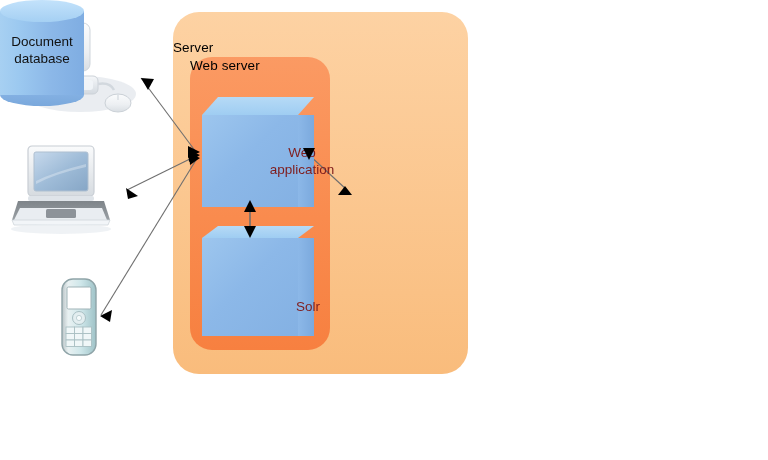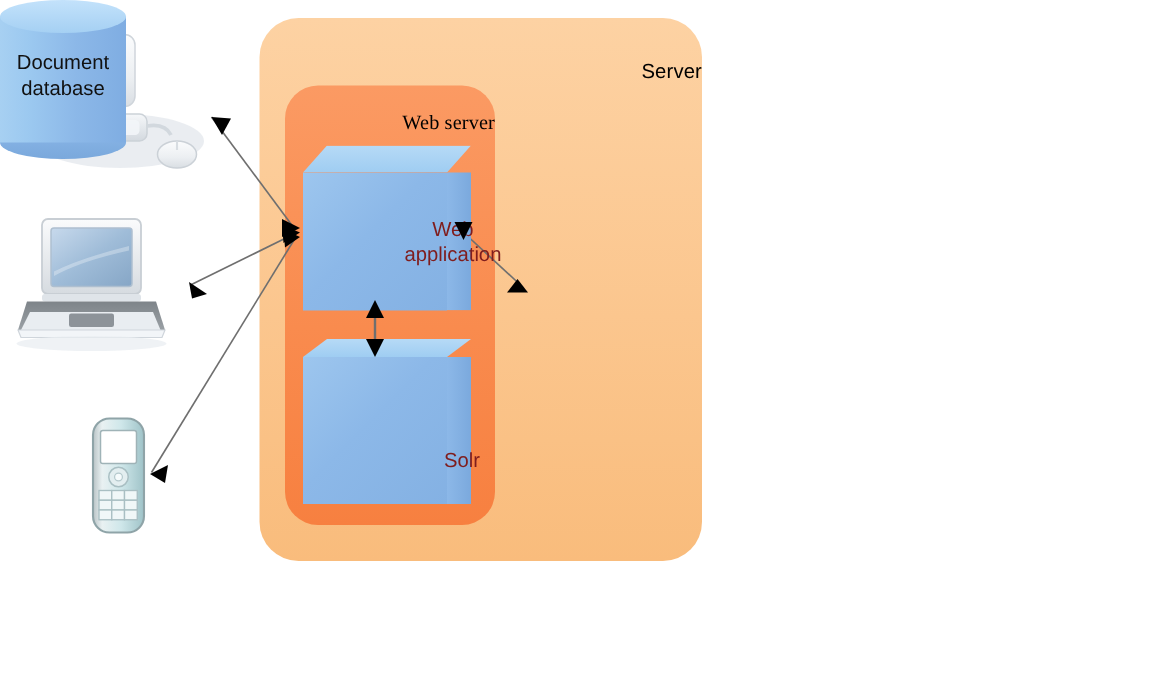--- a/index.html
+++ b/index.html
@@ -28,28 +28,28 @@
   }
   .webserver-panel {
     left: 190px; top: 57px;
     width: 140px; height: 293px;
     background: linear-gradient(to bottom, #fb9a63 0%, #f98b4e 55%, #f78040 100%);
     border-radius: 22px;
   }
   .panel-label {
     position: absolute;
     width: 100%;
-    text-align: right;
+    text-align: left;
     color: #000000;
     font-size: 13.5px;
     line-height: 1.1;
     letter-spacing: 0.1px;
   }
   .server-label { top: 29px; }
-  .webserver-label { top: 18px; font-family: Liberation Serif, serif; }
+  .webserver-label { top: 2px; }
 
   
   .box3d { position: absolute; }
   .box3d .face-top {
     position: absolute;
     top: 0; left: 0;
     background: linear-gradient(to bottom, #b6daf6, #9fcdf2);
   }
   .box3d .face-side {
     position: absolute;

